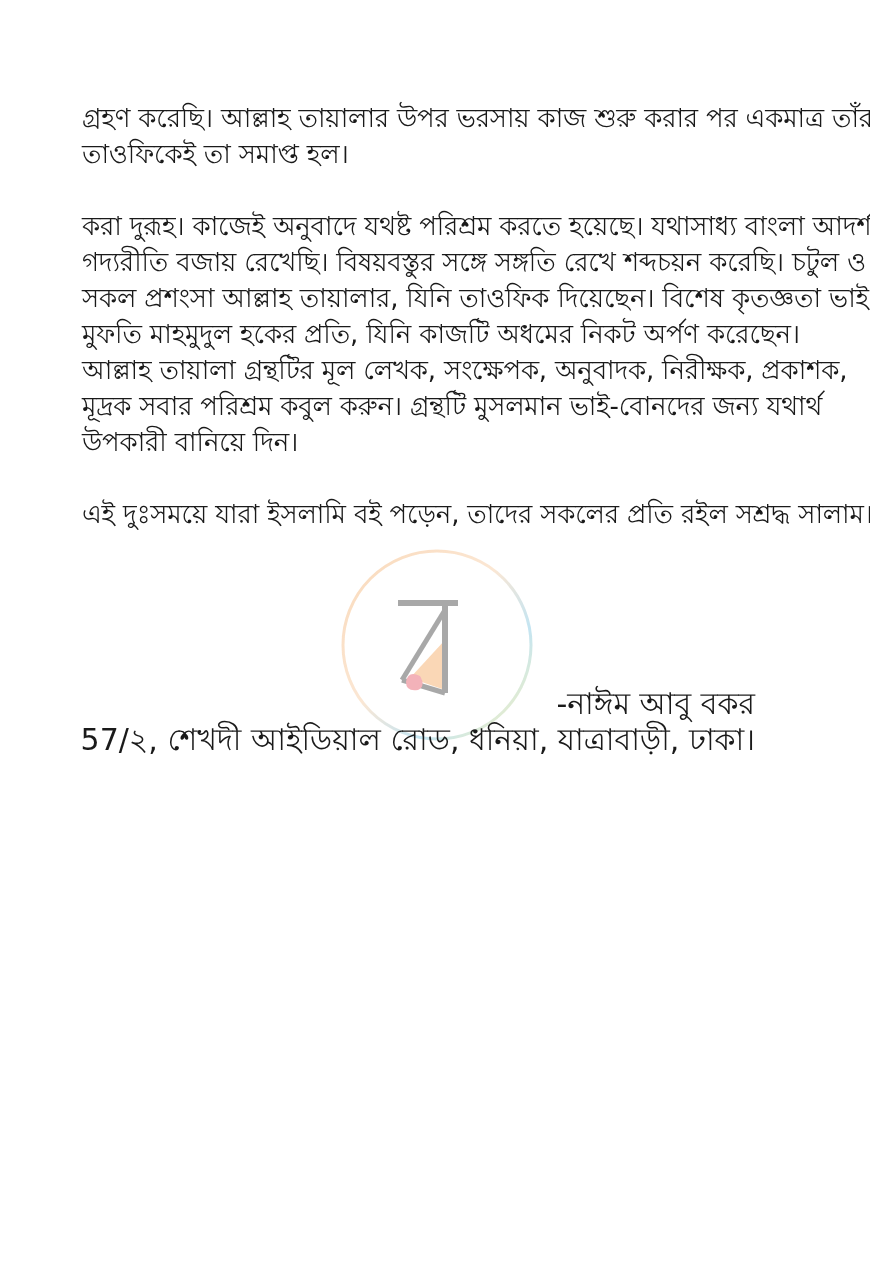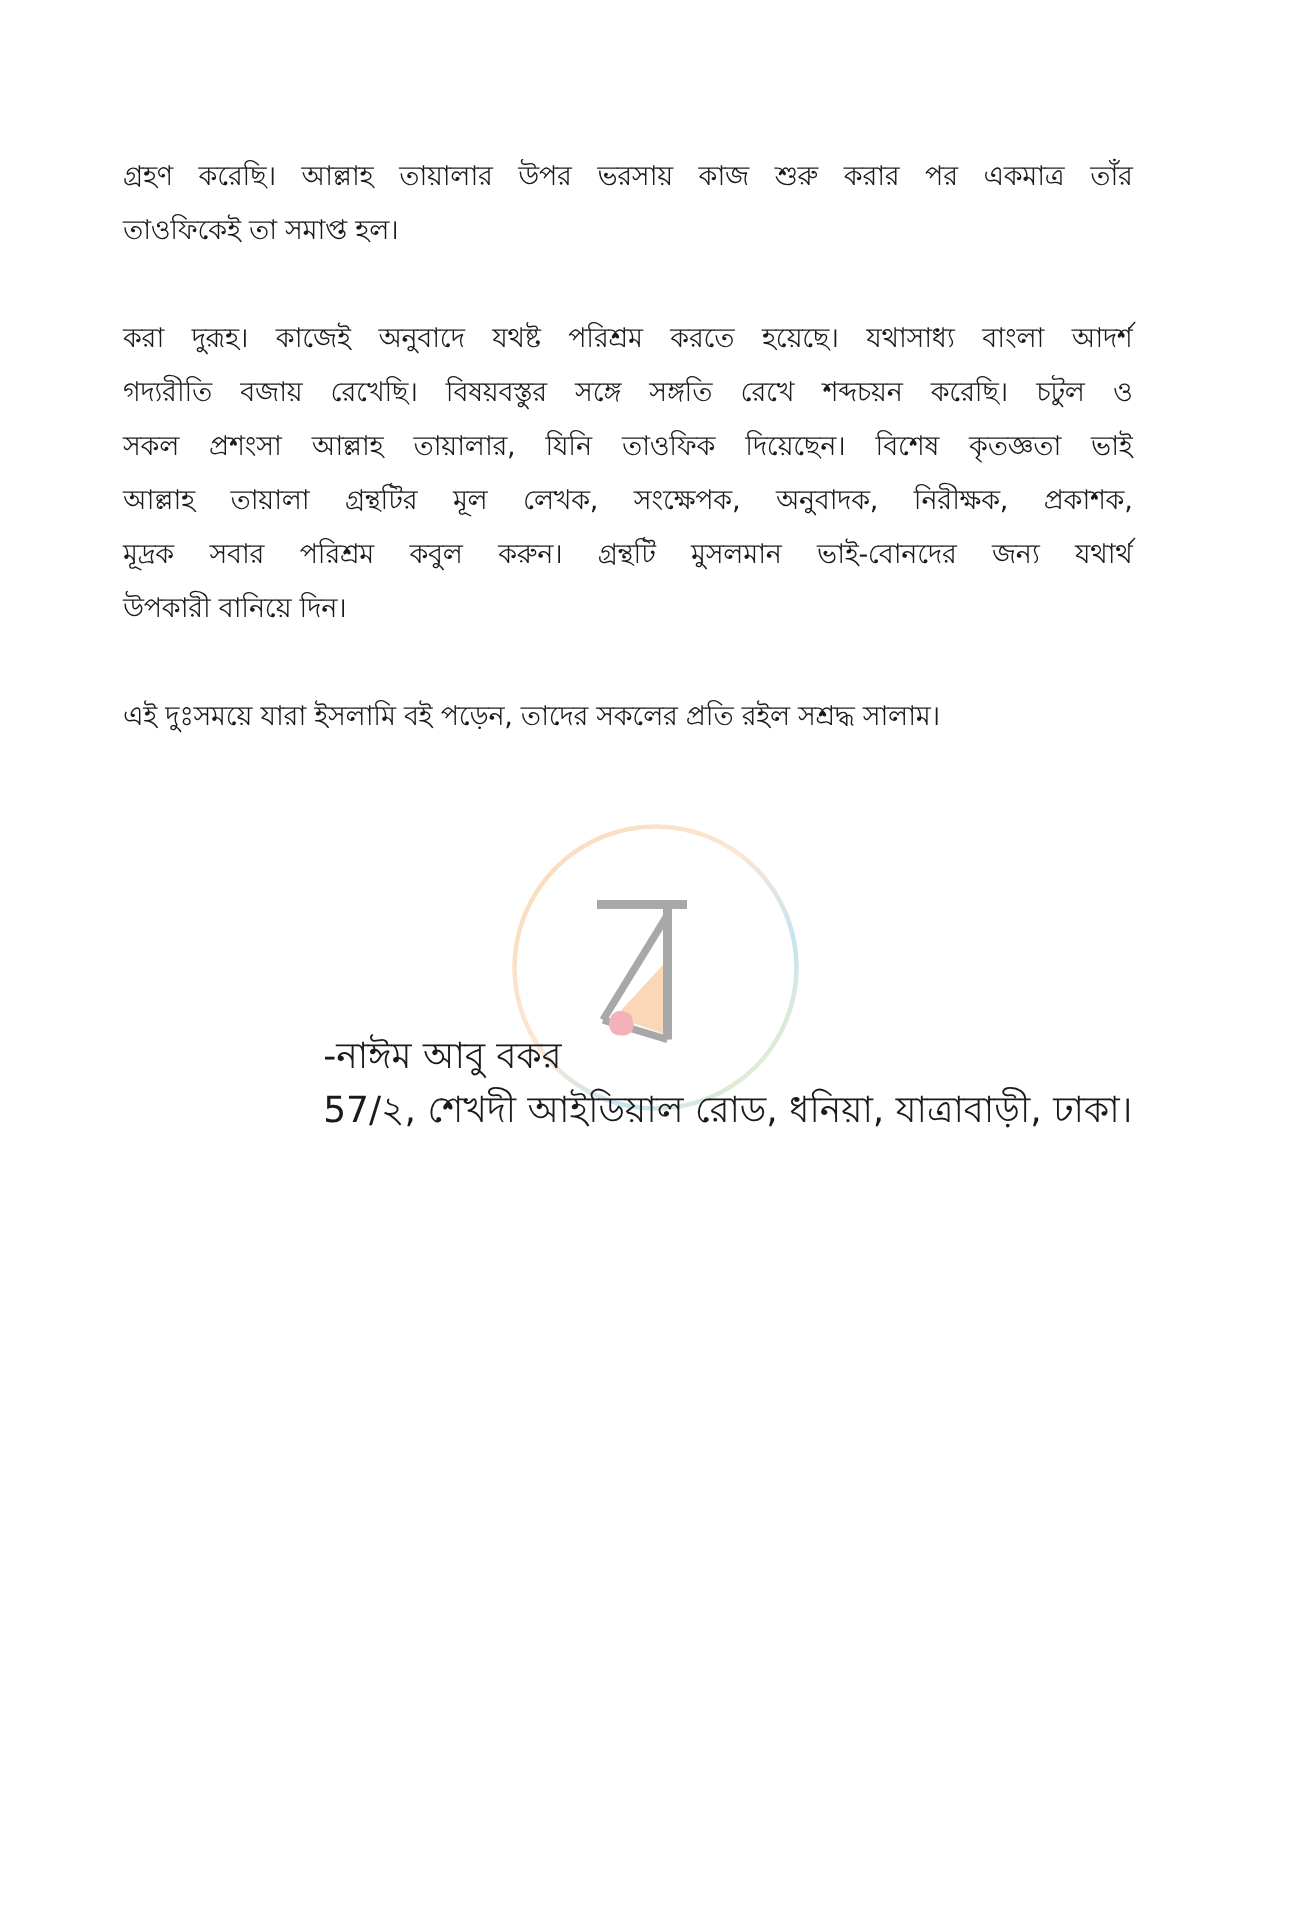--- a/index.html
+++ b/index.html
@@ -15,21 +15,21 @@
       font-family: "DejaVu Sans", sans-serif;
       color: #1a1a1a;
     }
     .page {
       position: absolute;
       left: 82px;
       top: 100px;
       width: 673px;
     }
     .para {
-      font-size: 18px;
+      font-size: 26px;
       line-height: 36px;
       text-align: justify;
       text-align-last: left;
       margin: 0;
       letter-spacing: -0.2px;
     }
     .line {
       display: block;
       text-align: justify;
       text-align-last: justify;
@@ -40,21 +40,22 @@
     .line.last {
       text-align-last: left;
     }
     .gap {
       height: 36px;
     }
     .signature {
       position: absolute;
       right: 115px;
       top: 686px;
-      font-size: 24px;
+      text-align: right;
+      font-size: 30px;
       line-height: 36px;
     }
     .sig-line { display: block; white-space: nowrap; }
     .watermark {
       position: absolute;
       left: 340px;
       top: 548px;
       width: 194px;
       height: 194px;
       pointer-events: none;
@@ -70,20 +71,21 @@
     <span class="line">গ্রহণ করেছি। আল্লাহ তায়ালার উপর ভরসায় কাজ শুরু করার পর একমাত্র তাঁর</span>
     <span class="line last">তাওফিকেই তা সমাপ্ত হল।</span>
   </div>
 
   <div class="gap"></div>
 
   <div class="para">
     <span class="line">করা দুরূহ। কাজেই অনুবাদে যথষ্ট পরিশ্রম করতে হয়েছে। যথাসাধ্য বাংলা আদর্শ</span>
     <span class="line">গদ্যরীতি বজায় রেখেছি। বিষয়বস্তুর সঙ্গে সঙ্গতি রেখে শব্দচয়ন করেছি। চটুল ও</span>
     <span class="line">সকল প্রশংসা আল্লাহ তায়ালার, যিনি তাওফিক দিয়েছেন। বিশেষ কৃতজ্ঞতা ভাই</span>
+    <span class="line last">মুফতি মাহমুদুল হকের প্রতি, যিনি কাজটি অধমের নিকট অর্পণ করেছেন।</span>
     <span class="line">আল্লাহ তায়ালা গ্রন্থটির মূল লেখক, সংক্ষেপক, অনুবাদক, নিরীক্ষক, প্রকাশক,</span>
     <span class="line">মূদ্রক সবার পরিশ্রম কবুল করুন। গ্রন্থটি মুসলমান ভাই-বোনদের জন্য যথার্থ</span>
     <span class="line last">উপকারী বানিয়ে দিন।</span>
   </div>
 
   <div class="gap"></div>
 
   <div class="para">
     <span class="line last">এই দুঃসময়ে যারা ইসলামি বই পড়েন, তাদের সকলের প্রতি রইল সশ্রদ্ধ সালাম।</span>
   </div>

